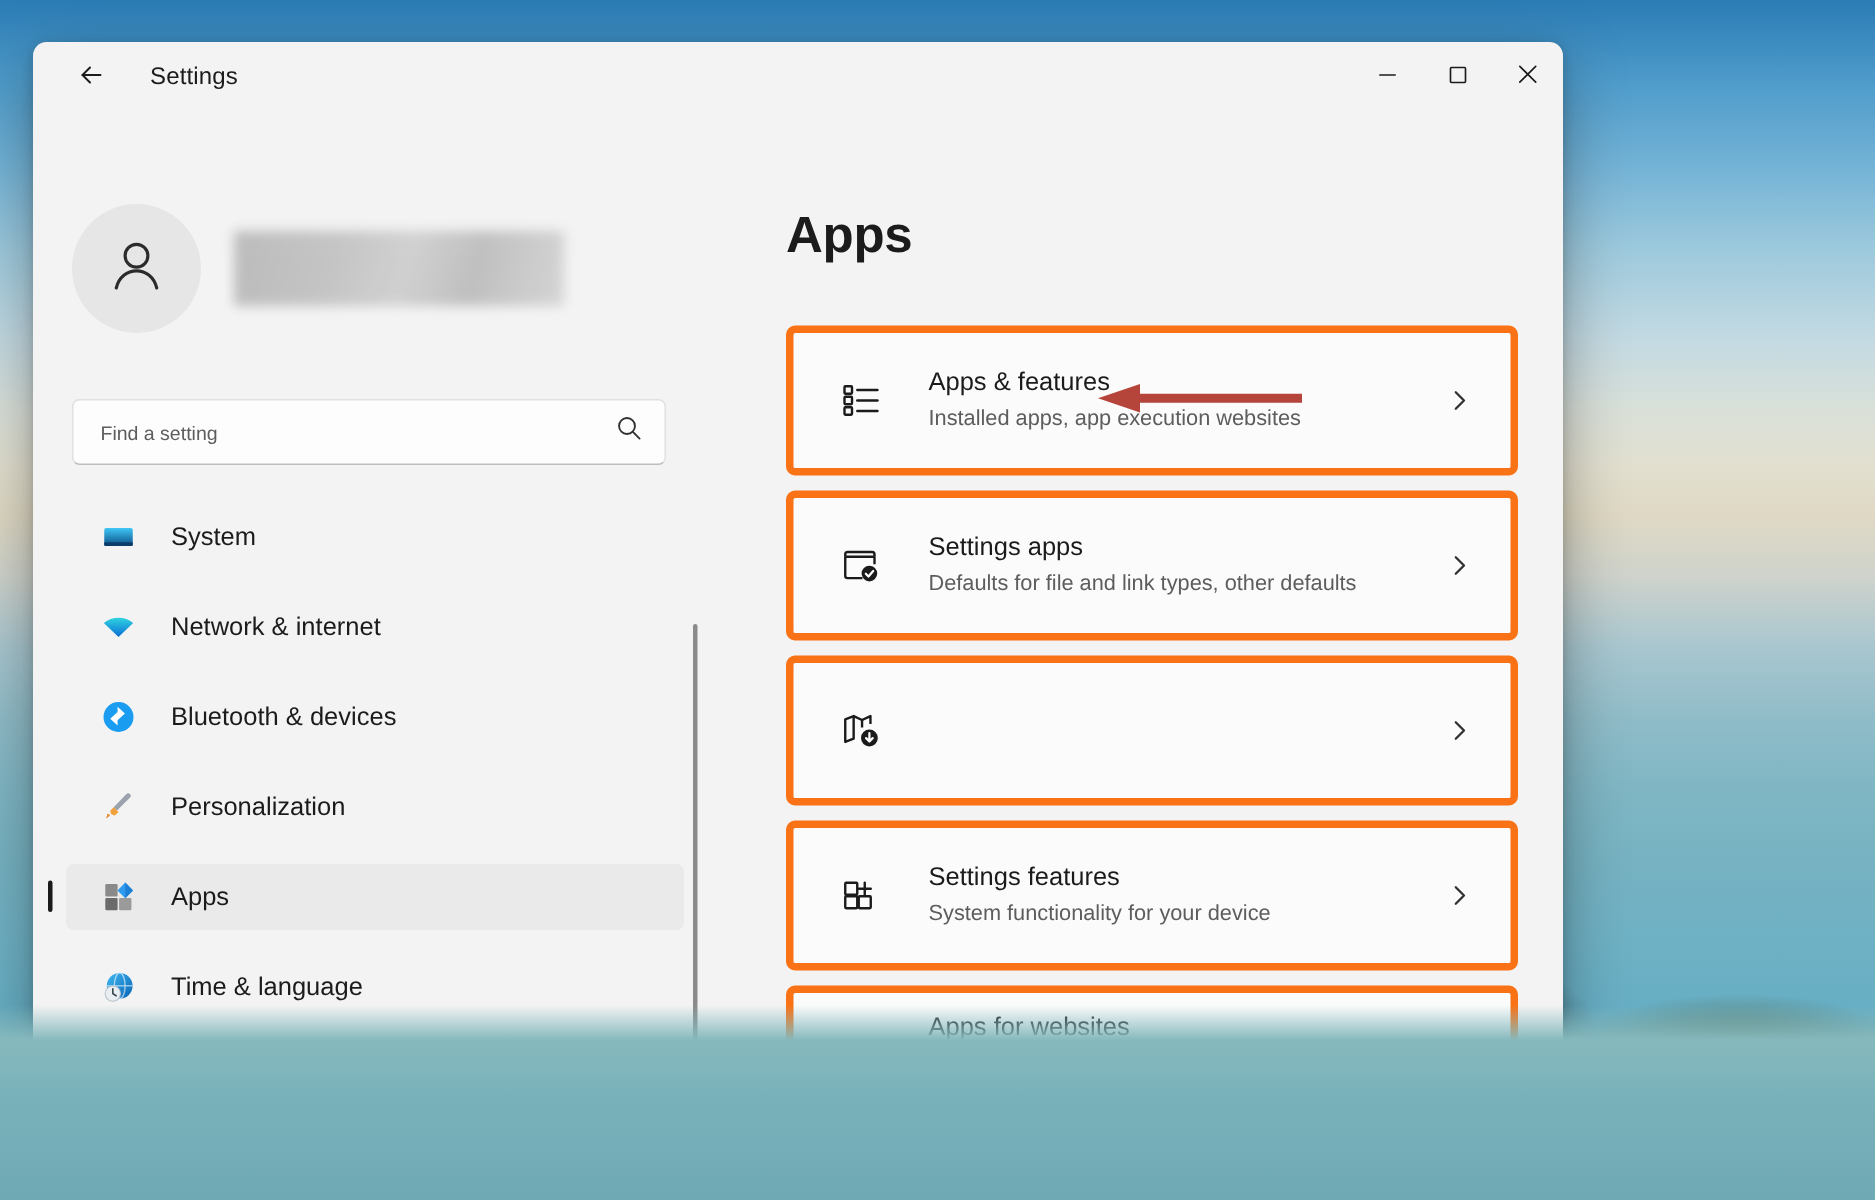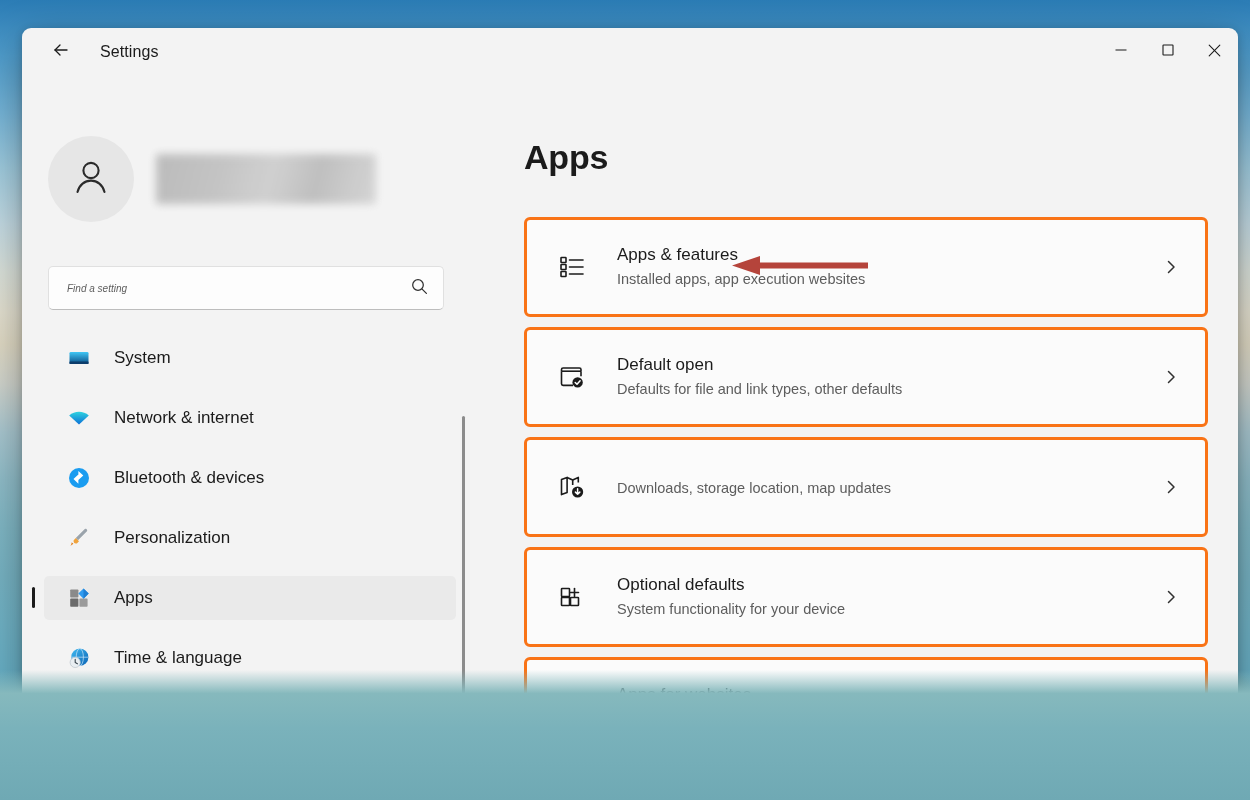--- a/index.html
+++ b/index.html
@@ -58,21 +58,21 @@
       linear-gradient(to bottom, #7fb8c400 0%, #86b9bd 18%, #7ab2bb 45%, #6fa9b4 100%),
       radial-gradient(ellipse 180px 60px at 230px 90px, #23323a 0%, #23323a00 60%),
       radial-gradient(ellipse 200px 70px at 760px 70px, #6b4b28 0%, #6b4b2800 62%),
       radial-gradient(ellipse 170px 80px at 1150px 80px, #8a5c2c 0%, #8a5c2c00 64%);
   }
 
   
   #settings-window {
     position: absolute;
     left: 22px; top: 28px;
-    width: 1216px; height: 740px;
+    width: 1020px; height: 740px;
     background: #f3f3f3;
     border-radius: 9px 9px 9px 9px;
     box-shadow: 0 14px 42px rgba(0,0,0,.34), 0 2px 8px rgba(0,0,0,.18);
     overflow: hidden;
     display: flex;
     flex-direction: column;
   }
 
   
   .titlebar {
@@ -154,23 +154,22 @@
     border-bottom: 1px solid #bdbdbd;
     border-radius: 5px;
     display: flex;
     align-items: center;
     padding: 0 14px 0 18px;
   }
   .search-box input {
     flex: 1 1 auto;
     border: none; outline: none; background: transparent;
     font-family: "Liberation Sans", sans-serif;
-    font-size: 10px;
+    font-size: 13px;
     color: #5d5d5d;
-    font-style: italic;
   }
   .search-box input::placeholder { color: #5d5d5d; }
 
   .nav {
     margin: 26px 0 0 22px;
     width: 412px;
     position: relative;
     flex: 1 1 auto;
   }
   .nav-item {
@@ -224,21 +223,21 @@
     font-size: 34px;
     font-weight: bold;
     color: #1b1b1b;
     letter-spacing: -.2px;
     margin-bottom: 40px;
   }
   .cards { display: flex; flex-direction: column; gap: 10px; }
   .card {
     height: 100px;
     background: #fbfbfb;
-    border: 3px solid #f97316;
+    border: 5px solid #f97316;
     border-radius: 6px;
     display: flex;
     align-items: center;
     padding: 0 24px 0 28px;
     cursor: pointer;
     flex: 0 0 100px;
   }
   .card-icon {
     width: 34px; height: 34px;
     flex: 0 0 34px;
@@ -463,62 +462,61 @@
               <svg width="30" height="30" viewBox="0 0 30 30" fill="none" stroke="#1b1b1b" stroke-width="1.6" stroke-linejoin="round">
                 <path d="M4.5 9.2v12.6a1.6 1.6 0 0 0 1.6 1.6H16"></path>
                 <path d="M4.5 9.2V7.6A1.6 1.6 0 0 1 6.1 6h16.3a1.6 1.6 0 0 1 1.6 1.6v1.6"></path>
                 <line x1="4.5" y1="9.2" x2="24" y2="9.2"></line>
                 <path d="M24 9.2v5"></path>
                 <circle cx="20.6" cy="20.4" r="5.2" fill="#1b1b1b" stroke="none"></circle>
                 <path d="M18.2 20.5l1.8 1.8 3.1-3.6" stroke="#ffffff" stroke-width="1.5" stroke-linecap="round" fill="none"></path>
               </svg>
             </span>
             <div class="card-text">
-              <div class="card-title">Default open</div>
+              <div class="card-title">Settings apps</div>
               <div class="card-sub">Defaults for file and link types, other defaults</div>
             </div>
             <span class="card-chevron">
               <svg width="16" height="16" viewBox="0 0 16 16" fill="none" stroke="#303030" stroke-width="1.5" stroke-linecap="round" stroke-linejoin="round">
                 <path d="M5.5 2.5L11 8l-5.5 5.5"></path>
               </svg>
             </span>
           </div>
 
           <div class="card">
             <span class="card-icon">
               <svg width="30" height="30" viewBox="0 0 30 30" fill="none" stroke="#1b1b1b" stroke-width="1.6" stroke-linejoin="round">
                 <path d="M4.5 7.6l5.6-2.2v15l-5.6 2.2z"></path>
                 <path d="M10.1 5.4l5.6 2.6v5"></path>
                 <path d="M15.7 8l5.6-2.6v5.2"></path>
                 <circle cx="20.6" cy="20" r="5.6" fill="#1b1b1b" stroke="none"></circle>
                 <path d="M20.6 16.8v5.4M18.4 20.1l2.2 2.2 2.2-2.2" stroke="#ffffff" stroke-width="1.5" stroke-linecap="round" fill="none"></path>
               </svg>
             </span>
             <div class="card-text">
-              <div class="card-sub">Downloads, storage location, map updates</div>
             </div>
             <span class="card-chevron">
               <svg width="16" height="16" viewBox="0 0 16 16" fill="none" stroke="#303030" stroke-width="1.5" stroke-linecap="round" stroke-linejoin="round">
                 <path d="M5.5 2.5L11 8l-5.5 5.5"></path>
               </svg>
             </span>
           </div>
 
           <div class="card">
             <span class="card-icon">
               <svg width="30" height="30" viewBox="0 0 30 30" fill="none" stroke="#1b1b1b" stroke-width="1.6" stroke-linecap="round" stroke-linejoin="round">
                 <rect x="4.5" y="6.5" width="8" height="8" rx=".6"></rect>
                 <rect x="4.5" y="15.5" width="8" height="8" rx=".6"></rect>
                 <rect x="13.5" y="15.5" width="8" height="8" rx=".6"></rect>
                 <line x1="13.5" y1="10.5" x2="21.5" y2="10.5"></line>
                 <line x1="17.5" y1="6.5" x2="17.5" y2="14.5"></line>
               </svg>
             </span>
             <div class="card-text">
-              <div class="card-title">Optional defaults</div>
+              <div class="card-title">Settings features</div>
               <div class="card-sub">System functionality for your device</div>
             </div>
             <span class="card-chevron">
               <svg width="16" height="16" viewBox="0 0 16 16" fill="none" stroke="#303030" stroke-width="1.5" stroke-linecap="round" stroke-linejoin="round">
                 <path d="M5.5 2.5L11 8l-5.5 5.5"></path>
               </svg>
             </span>
           </div>
 
           <div class="card">

